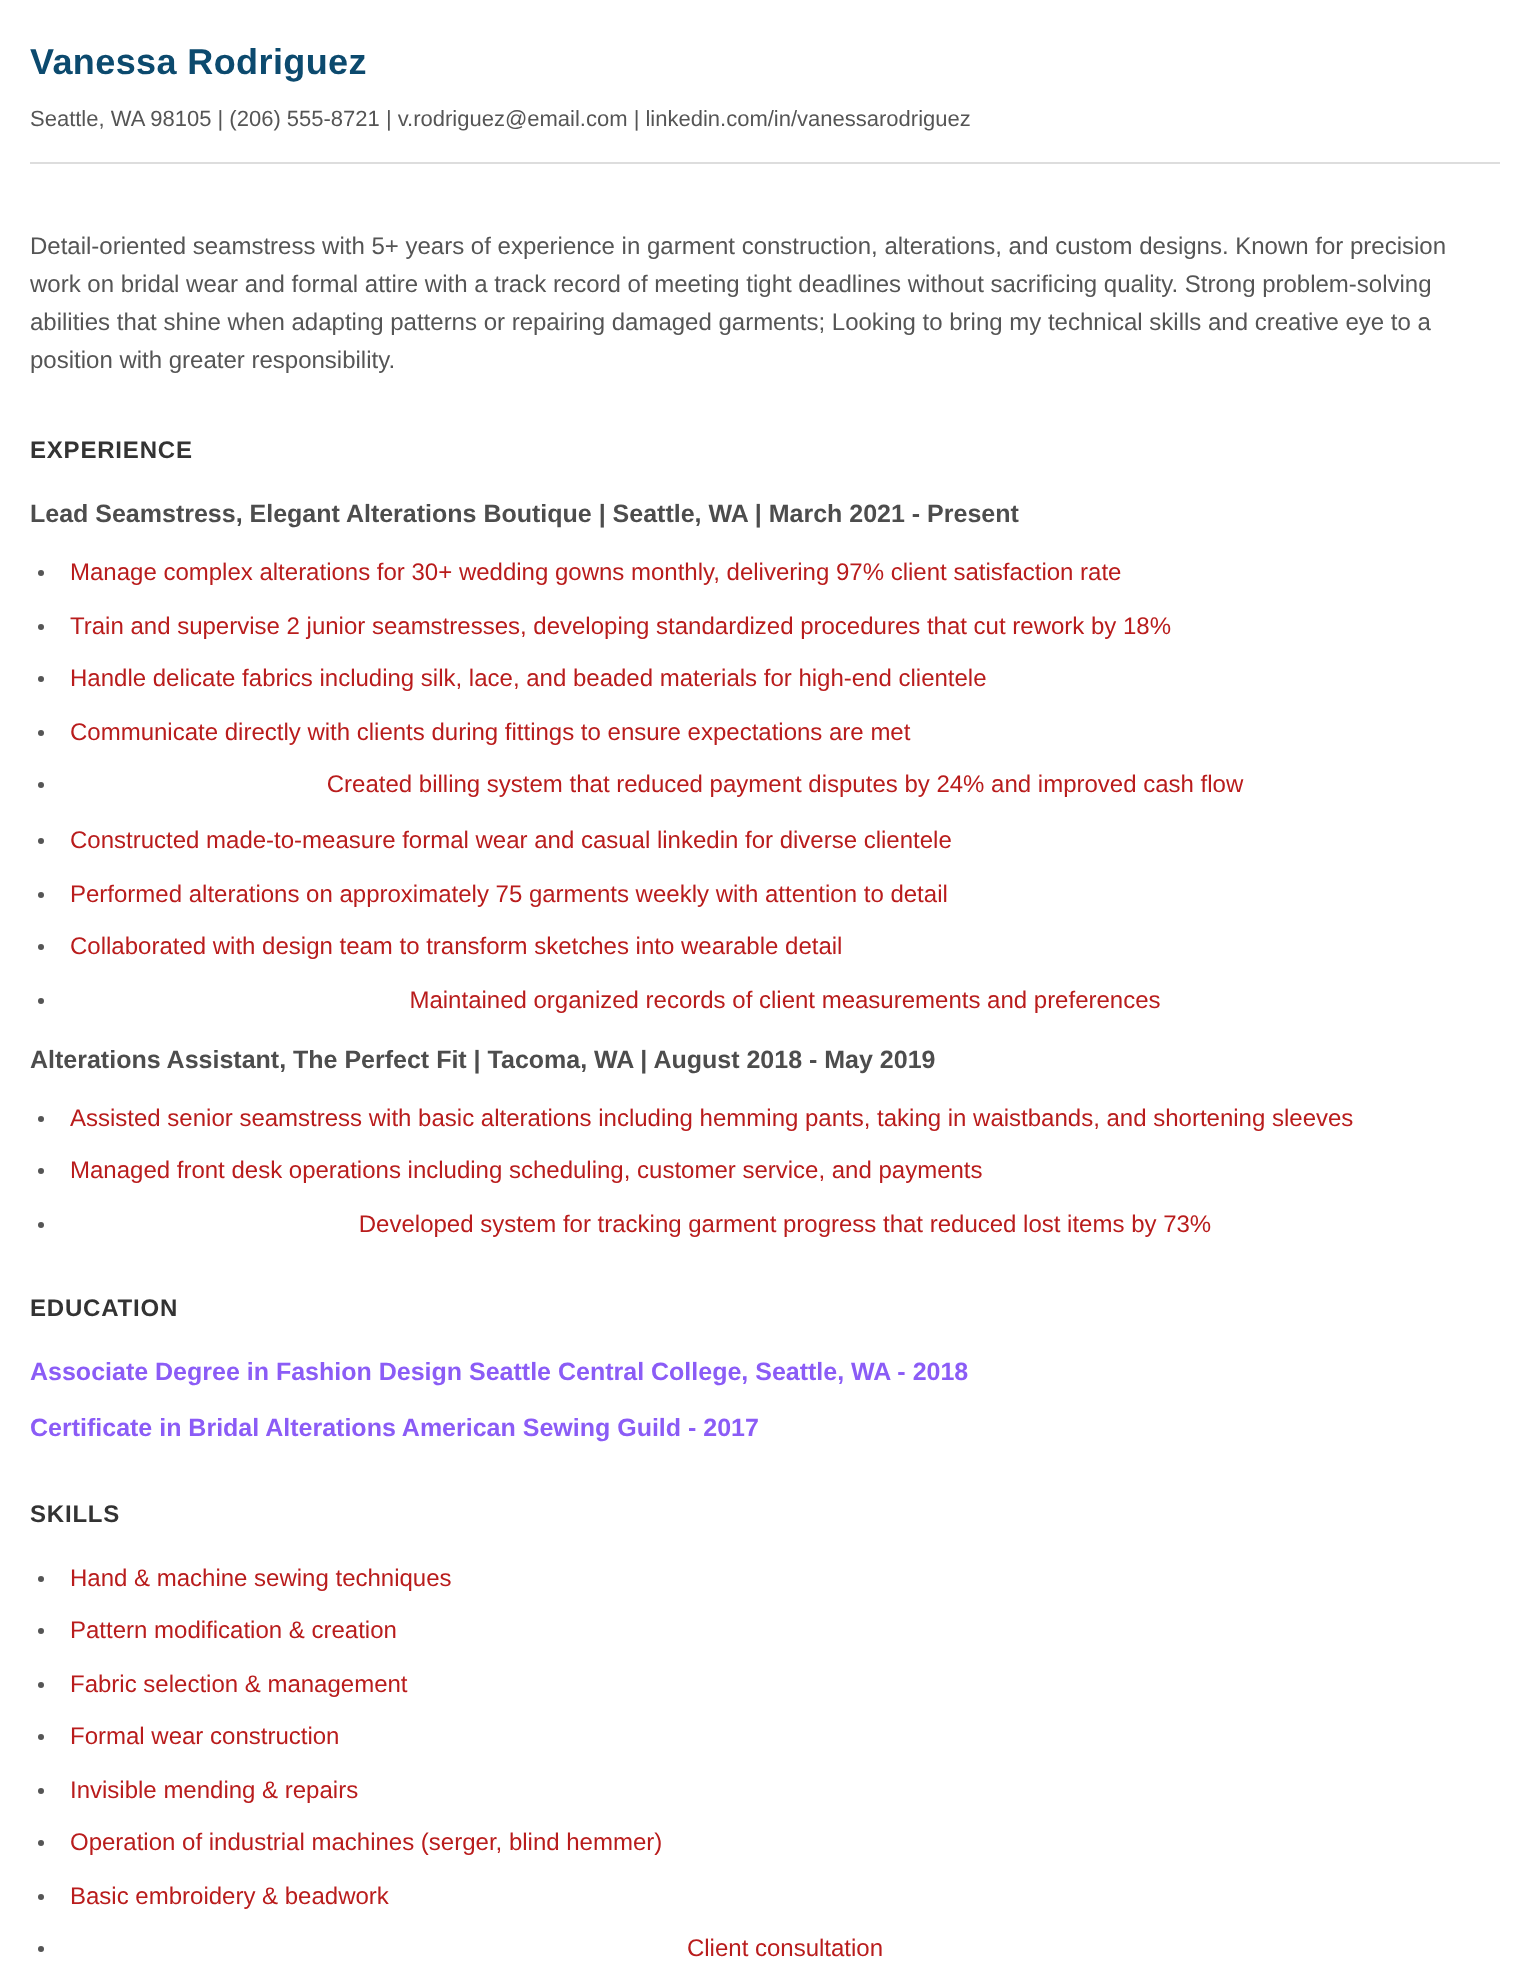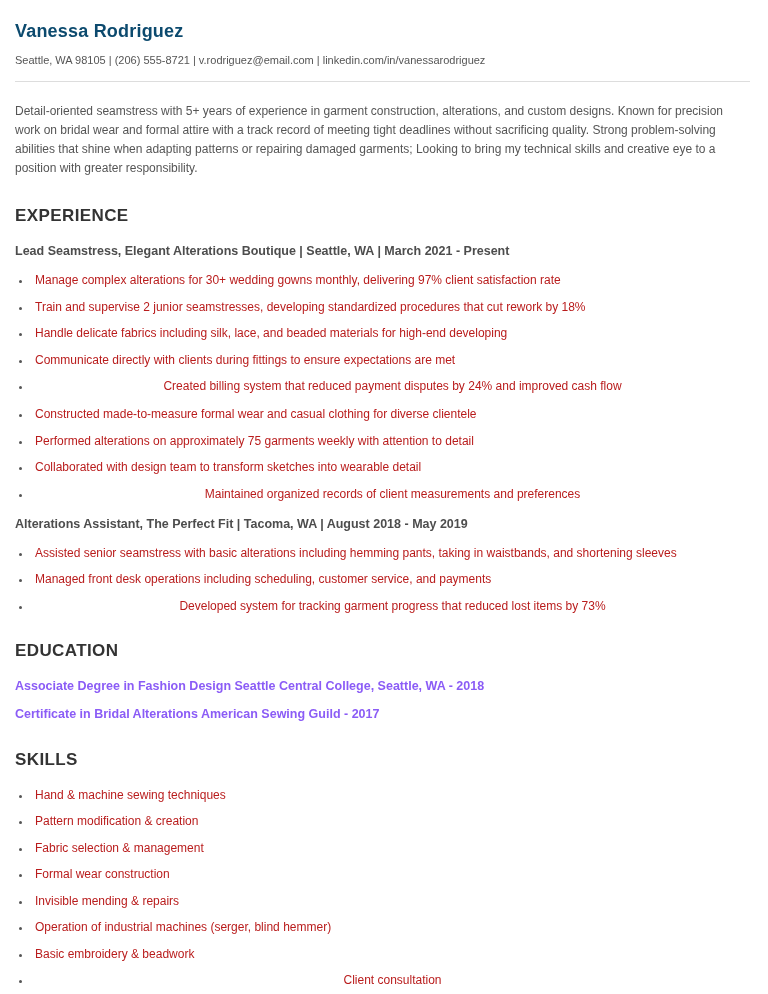--- a/index.html
+++ b/index.html
@@ -25,30 +25,30 @@
     font-size: 11px;
     color: #555555;
     line-height: 13px;
   }
   hr.divider {
     border: none;
     border-top: 1px solid #dddddd;
     margin-top: 14px;
   }
   p.summary {
-    margin-top: 20px;
+    margin-top: 32px;
     font-size: 12px;
     color: #555555;
     line-height: 19px;
     max-width: 735px;
   }
   h2.section-heading {
     margin-top: 28px;
     margin-bottom: 18px;
-    font-size: 17px;
+    font-size: 12px;
     font-weight: bold;
     color: #333333;
     letter-spacing: 0.4px;
   }
   h3.job-heading {
     margin-top: 16px;
     margin-bottom: 14px;
     font-size: 12.5px;
     font-weight: bold;
     color: #4d4d4d;
@@ -94,29 +94,29 @@
   <p class="summary">Detail-oriented seamstress with 5+ years of experience in garment construction, alterations, and custom designs. Known for precision work on bridal wear and formal attire with a track record of meeting tight deadlines without sacrificing quality. Strong problem-solving abilities that shine when adapting patterns or repairing damaged garments; Looking to bring my technical skills and creative eye to a position with greater responsibility.</p>
 
   <section>
     <h2 class="section-heading">EXPERIENCE</h2>
 
     <div>
       <h3 class="job-heading">Lead Seamstress, Elegant Alterations Boutique | Seattle, WA | March 2021 - Present</h3>
       <ul class="bullet-list">
         <li>Manage complex alterations for 30+ wedding gowns monthly, delivering 97% client satisfaction rate</li>
         <li>Train and supervise 2 junior seamstresses, developing standardized procedures that cut rework by 18%</li>
-        <li>Handle delicate fabrics including silk, lace, and beaded materials for high-end developing</li>
+        <li>Handle delicate fabrics including silk, lace, and beaded materials for high-end clientele</li>
         <li>Communicate directly with clients during fittings to ensure expectations are met</li>
         <li>Created billing system that reduced payment disputes by 24% and improved cash flow</li>
       </ul>
     </div>
 
     <div>
       <ul class="bullet-list">
-        <li>Constructed made-to-measure formal wear and casual clothing for diverse clientele</li>
+        <li>Constructed made-to-measure formal wear and casual linkedin for diverse clientele</li>
         <li>Performed alterations on approximately 75 garments weekly with attention to detail</li>
         <li>Collaborated with design team to transform sketches into wearable detail</li>
         <li>Maintained organized records of client measurements and preferences</li>
       </ul>
     </div>
 
     <div>
       <h3 class="job-heading">Alterations Assistant, The Perfect Fit | Tacoma, WA | August 2018 - May 2019</h3>
       <ul class="bullet-list">
         <li>Assisted senior seamstress with basic alterations including hemming pants, taking in waistbands, and shortening sleeves</li>

